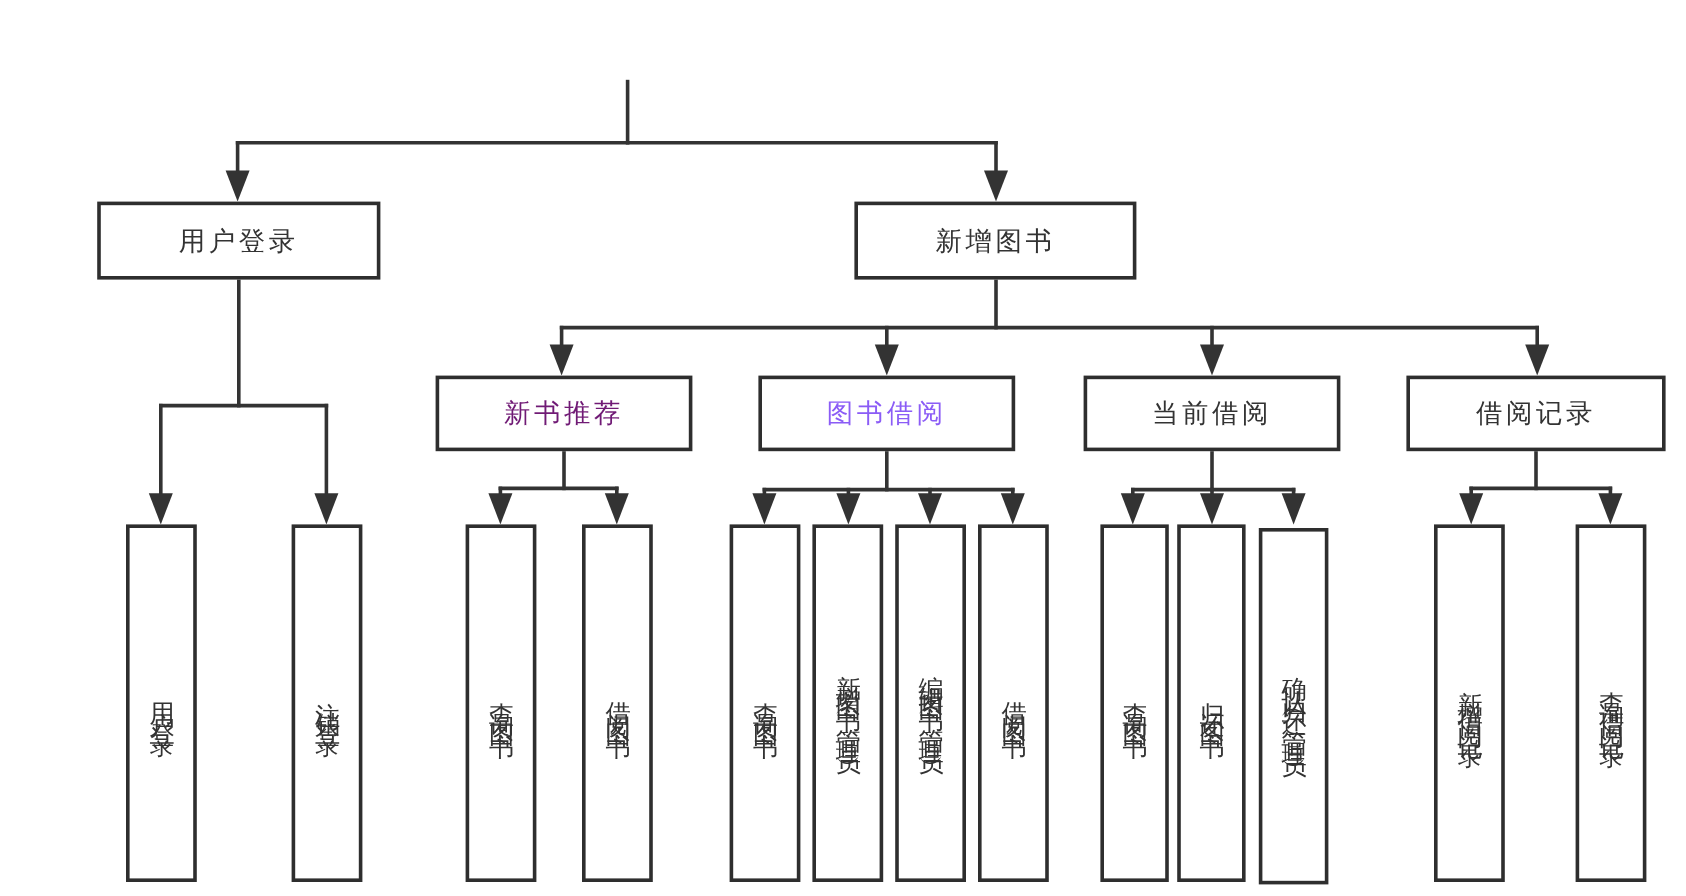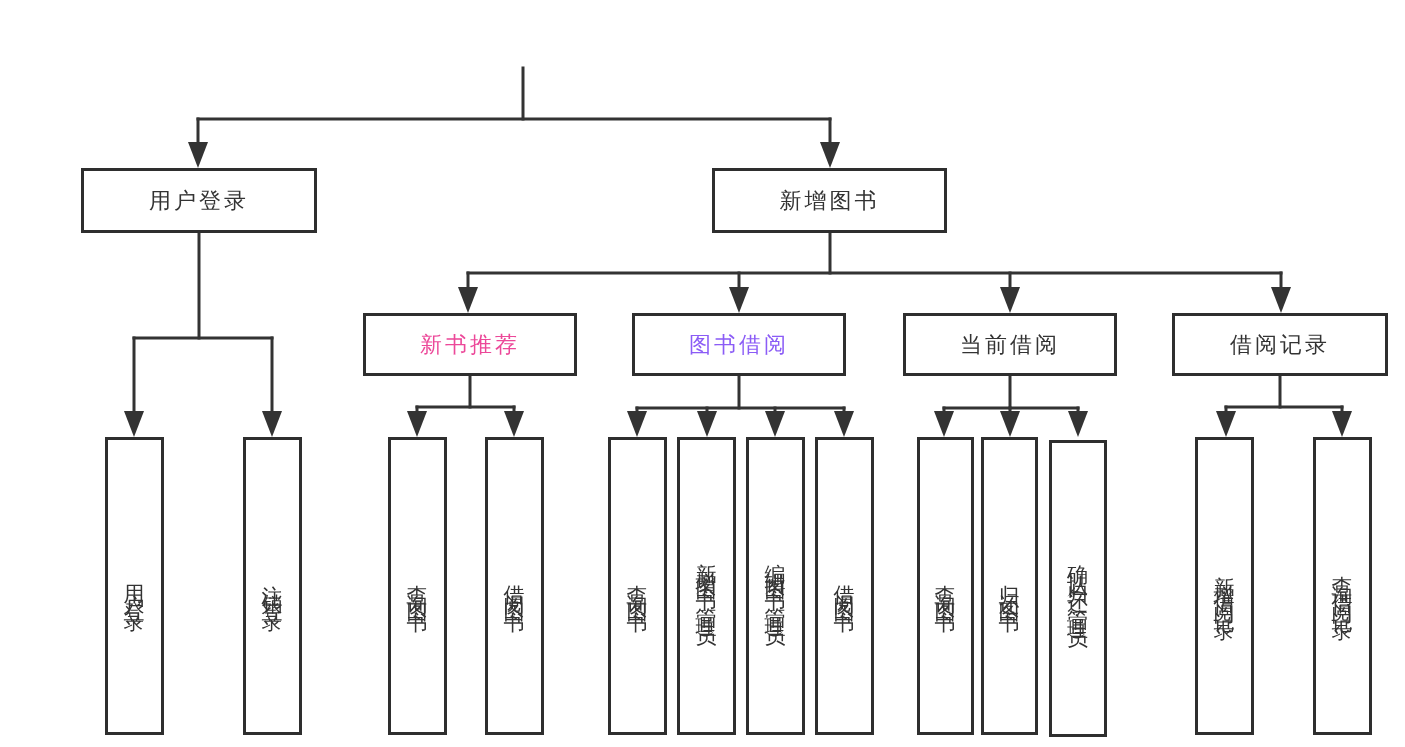--- a/index.html
+++ b/index.html
@@ -102,21 +102,21 @@
       <line x1="1342" y1="407" x2="1342" y2="417"></line>
       <polygon points="1332,411 1352,411 1342,437"></polygon>
     </svg>
     <div class="node h" style="left: 81px; top: 168px; width: 236px; height: 65px; border-color: rgb(46, 46, 46); background: rgb(255, 255, 255);">
       <span class="lbl" style="color: rgb(51, 51, 51);">用户登录</span>
     </div>
     <div class="node h" style="left: 712px; top: 168px; width: 235px; height: 65px; border-color: rgb(46, 46, 46); background: rgb(255, 255, 255);">
       <span class="lbl" style="color: rgb(51, 51, 51);">新增图书</span>
     </div>
     <div class="node h" style="left: 363px; top: 313px; width: 214px; height: 63px; border-color: rgb(46, 46, 46); background: rgb(255, 255, 255);">
-      <span class="lbl" style="color: #ec4899;">新书推荐</span>
+      <span class="lbl" style="color: #701a75;">新书推荐</span>
     </div>
     <div class="node h" style="left: 632px; top: 313px; width: 214px; height: 63px; border-color: rgb(46, 46, 46); background: rgb(255, 255, 255);">
       <span class="lbl" style="color: #8b5cf6;">图书借阅</span>
     </div>
     <div class="node h" style="left: 1172px; top: 313px; width: 216px; height: 63px; border-color: rgb(46, 46, 46); background: rgb(255, 255, 255);">
       <span class="lbl" style="color: rgb(51, 51, 51);">借阅记录</span>
     </div>
     <div class="node h" style="left: 903px; top: 313px; width: 214px; height: 63px; border-color: rgb(46, 46, 46); background: rgb(255, 255, 255);">
       <span class="lbl" style="color: rgb(51, 51, 51);">当前借阅</span>
     </div>

